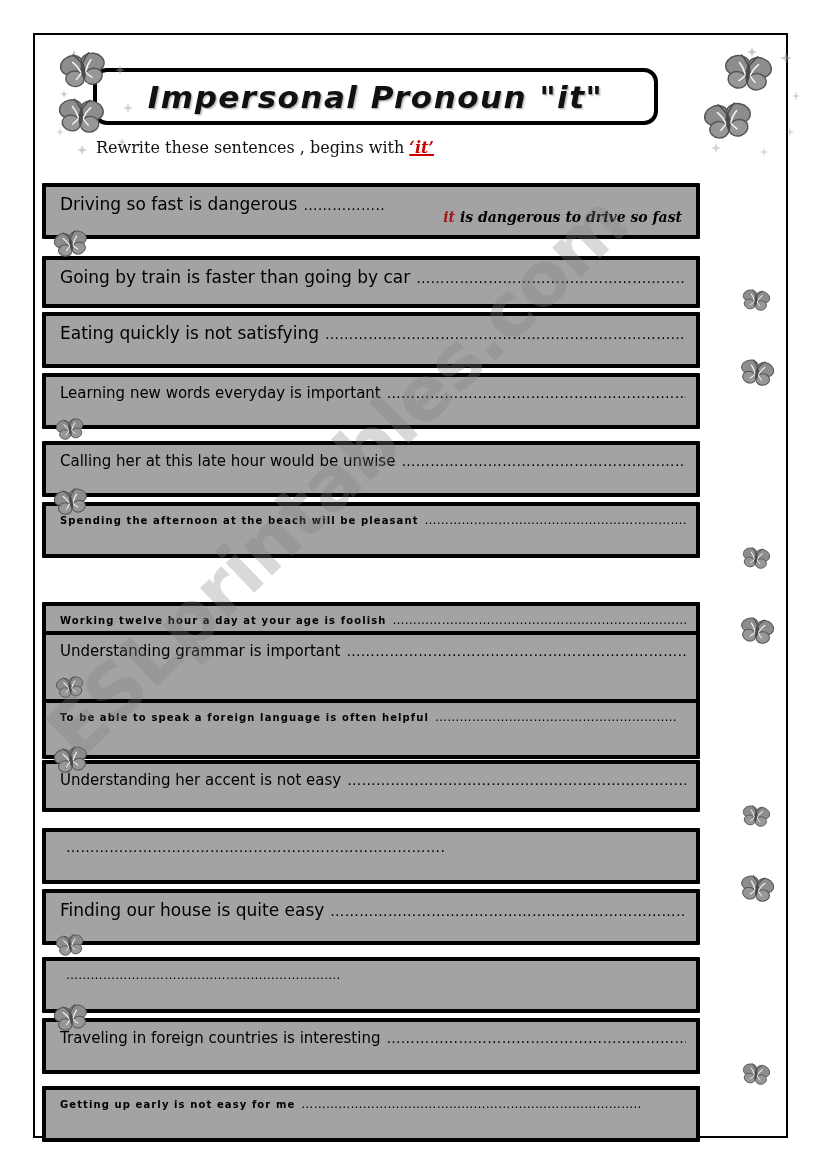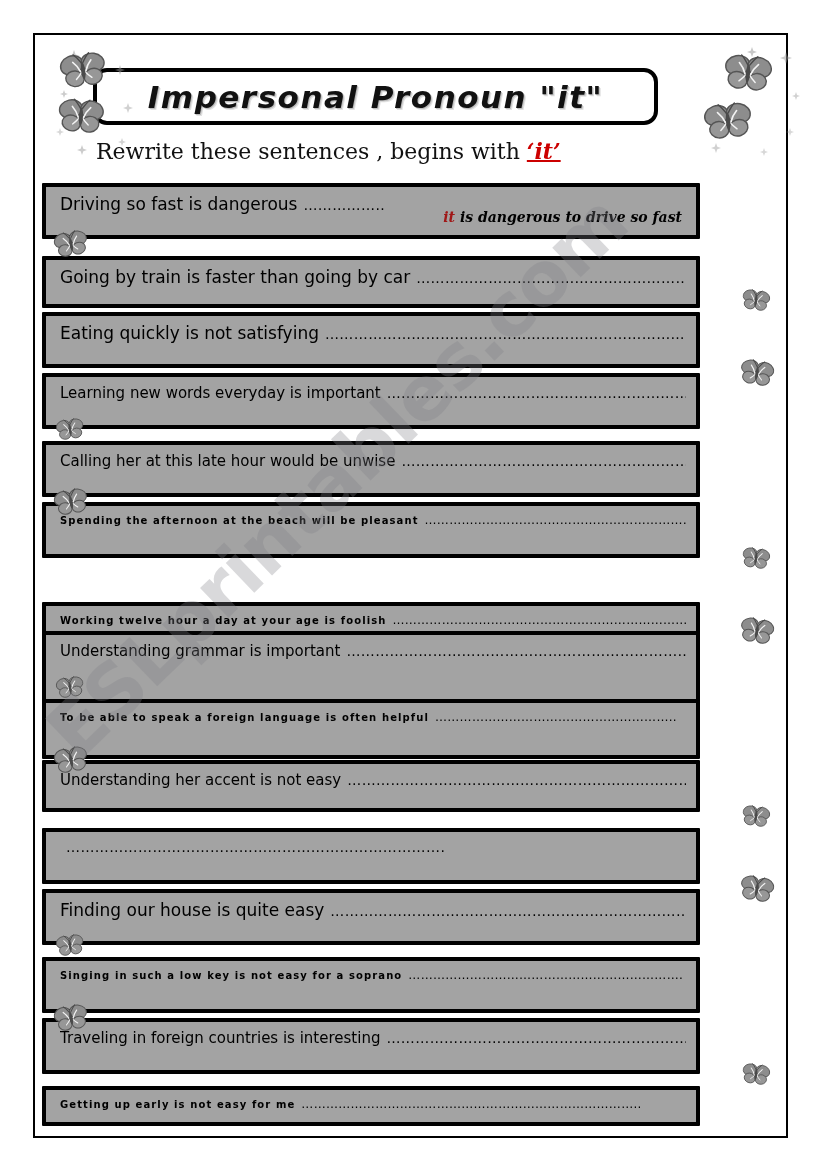--- a/index.html
+++ b/index.html
@@ -66,21 +66,21 @@
     white-space: nowrap;
     text-shadow: 1px 1px 0 #bdbdbd, 2px 2px 0 #e2e2e2;
   }
 
   
   #instruction {
     position: absolute;
     left: 96px; top: 138px;
     z-index: 20;
     font-family: "DejaVu Serif", serif;
-    font-size: 22px;
+    font-size: 16px;
     color: #111;
     white-space: nowrap;
   }
   #instruction .redit {
     color: #cc0000;
     font-weight: bold;
     font-style: italic;
     text-decoration: underline;
     text-decoration-thickness: 2px;
   }
@@ -594,31 +594,30 @@
       </div>
     </div>
     <div class="row" style="top: 889px; height: 56px; padding-left: 16px;">
       <div class="row-inner">
         <span class="sentence st-round">Finding our house is quite easy</span>
         <span class="dots dt-norm">…………………………………………………………………………..</span>
       </div>
     </div>
     <div class="row" style="top: 957px; height: 56px;">
       <div class="row-inner">
-        <span class="sentence st-wide">Singing in such a low key is not easy for a soprano</span>
         <span class="dots dt-small">………………………………………………………….</span>
       </div>
     </div>
     <div class="row" style="top: 1018px; height: 56px; padding-left: 37px;">
       <div class="row-inner">
         <span class="sentence st-round-sm">Traveling in foreign countries is interesting</span>
         <span class="dots dt-norm">……………………………………………………………………</span>
       </div>
     </div>
-    <div class="row" style="top: 1086px; height: 40px;">
+    <div class="row" style="top: 1086px; height: 56px;">
       <div class="row-inner">
         <span class="sentence st-wide">Getting up early is not easy for me</span>
         <span class="dots dt-small">………………………………………………………………………..</span>
       </div>
     </div>
   </div>
 
 <div id="watermark">
   <div class="wm-text">ESLprintables.com</div>
 </div>

